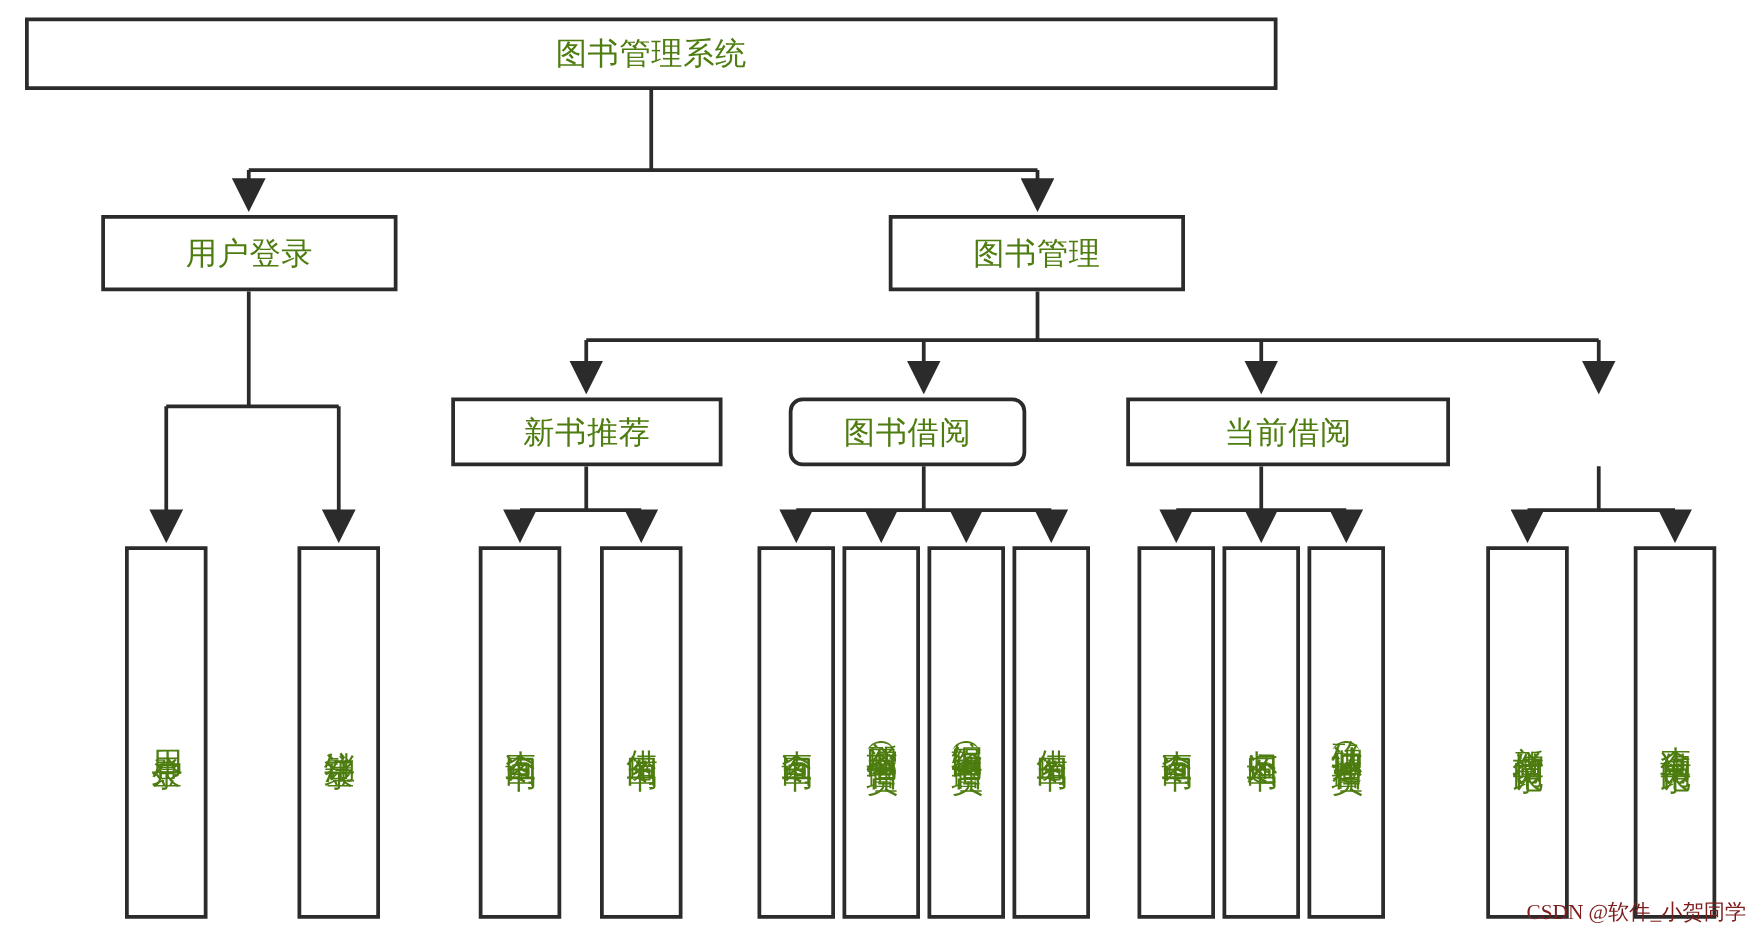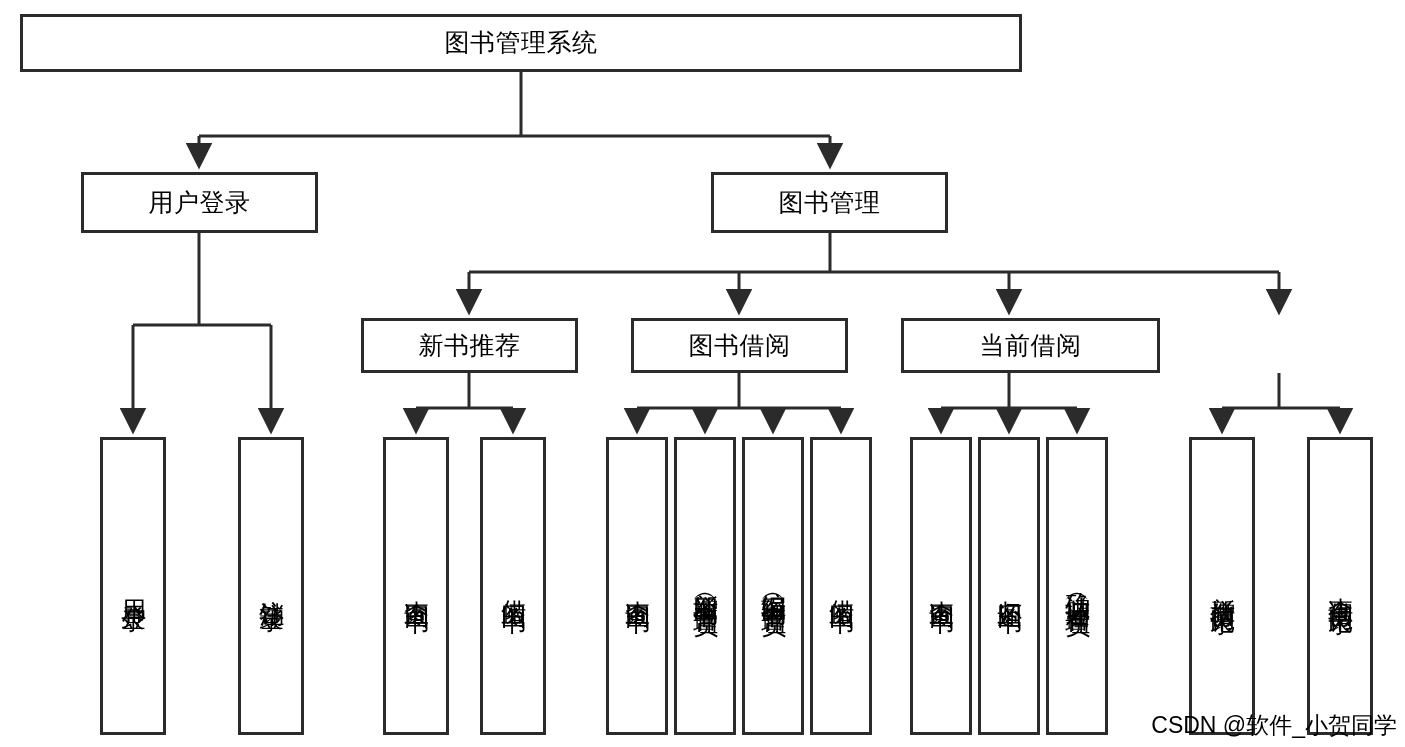--- a/index.html
+++ b/index.html
@@ -30,21 +30,21 @@
     position: absolute;
     box-sizing: border-box;
     background: #ffffff;
     border: 3px solid #2b2b2b;
     display: flex;
     align-items: center;
     justify-content: center;
     z-index: 2;
   }
   .node .label {
-    color: #000000;
+    color: #4d7c0f;
     text-align: center;
     line-height: 1.18;
     letter-spacing: 0.5px;
     white-space: nowrap;
   }
   
   .node.horiz .label {
     font-size: 25px;
   }
   .node.root .label {
@@ -62,25 +62,25 @@
     font-size: 25px;
     line-height: 1.05;
     letter-spacing: 3px;
     max-height: 96%;
     white-space: nowrap;
   }
   .watermark {
     position: absolute;
     right: 8px;
     bottom: 6px;
-    font-size: 23px;
-    color: #000000;
+    font-size: 17px;
+    color: #7f1d1d;
     z-index: 5;
     white-space: nowrap;
-    font-family: Liberation Sans, sans-serif;
+    font-family: Liberation Serif, serif;
   }
 </style>
 </head>
 <body>
 
 <div id="canvas">
 
   <svg id="edges" viewBox="0 0 1405 747" width="1405" height="747">
     <defs>
       <marker id="arrow" viewBox="0 0 12 12" refX="10" refY="6" markerWidth="9" markerHeight="9" orient="auto-start-reverse">
@@ -140,21 +140,21 @@
   <div class="node horiz" style="left:81px; top:172px; width:237px; height:61px;">
     <span class="label">用户登录</span>
   </div>
   <div class="node horiz" style="left:361px; top:318px; width:217px; height:55px;">
     <span class="label">新书推荐</span>
   </div>
 
   <div class="node horiz" style="left:711px; top:172px; width:237px; height:61px;">
     <span class="label">图书管理</span>
   </div>
-  <div class="node horiz" style="left:631px; top:318px; width:217px; height:55px;">
+  <div class="node horiz" style="left:631px; top:318px; width:190px; height:55px;border-radius:11px;">
     <span class="label">图书借阅</span>
   </div>
   <div class="node horiz" style="left:901px; top:318px; width:259px; height:55px;">
     <span class="label">当前借阅</span>
   </div>
 
   <div class="node vert" style="left:100px; top:437px; width:66px; height:298px;">
     <span class="label">用户登录</span>
   </div>
   <div class="node vert" style="left:238px; top:437px; width:66px; height:298px;">

